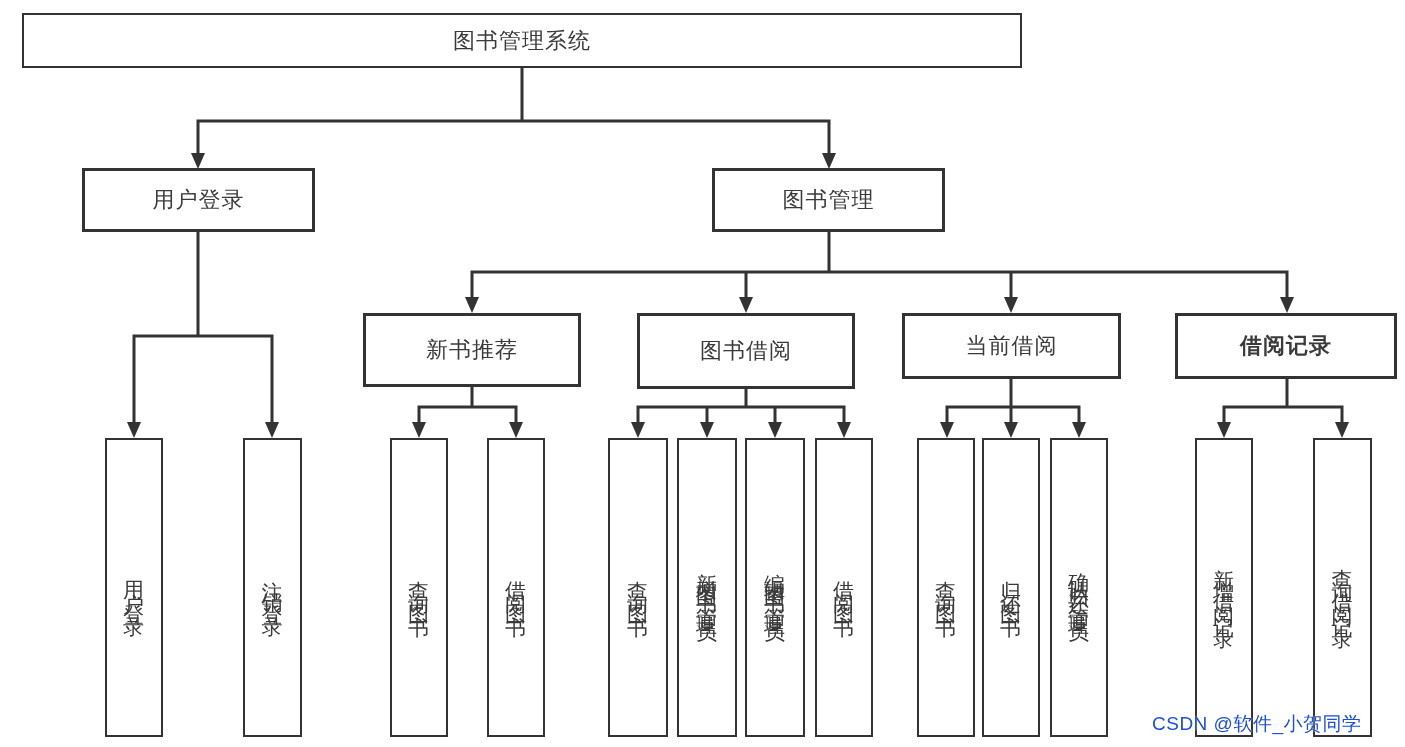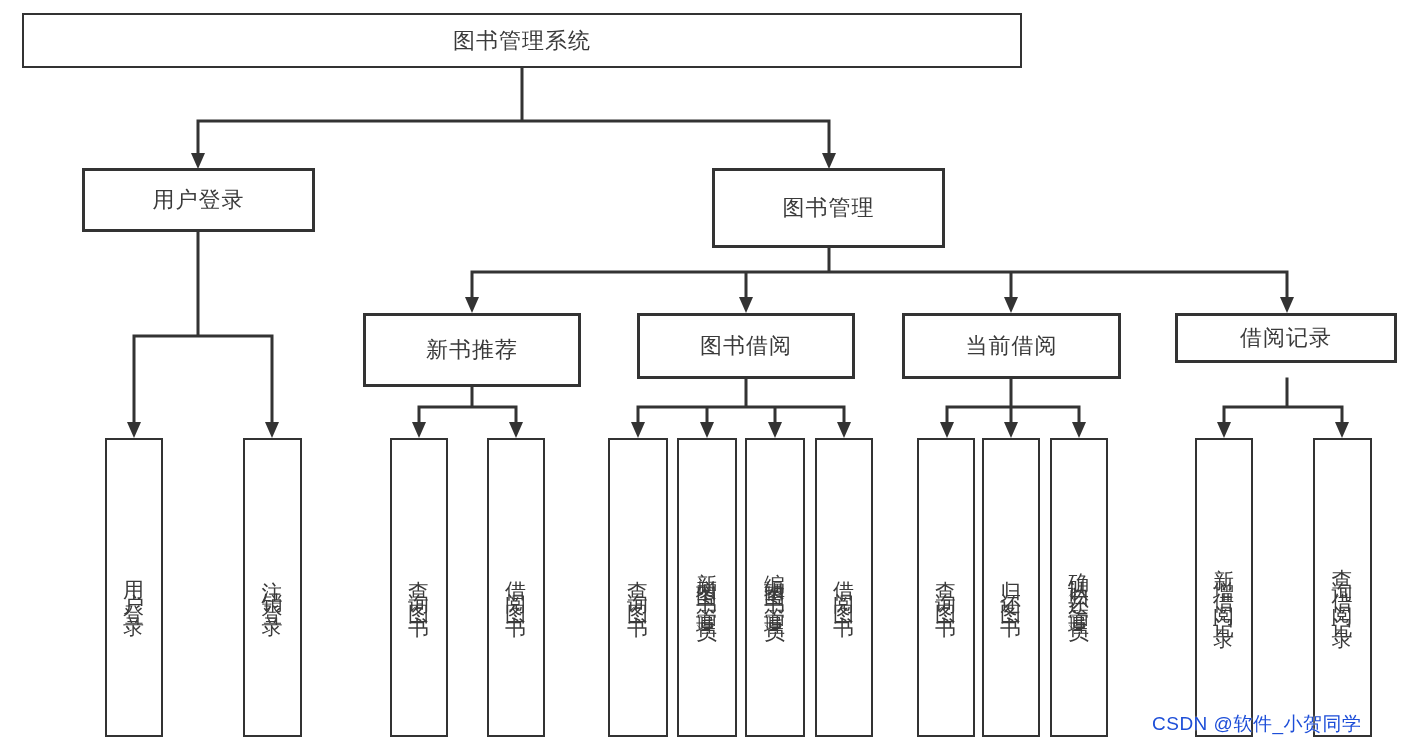--- a/index.html
+++ b/index.html
@@ -106,34 +106,34 @@
     </g>
   </svg>
 
   <div class="node root-node" style="left:22px; top:13px; width:1000px; height:55px;">
     <span>图书管理系统</span>
   </div>
 
   <div class="node h-node" style="left:82px; top:168px; width:233px; height:64px;">
     <span>用户登录</span>
   </div>
-  <div class="node h-node" style="left:712px; top:168px; width:233px; height:80px;">
+  <div class="node h-node" style="left:712px; top:168px; width:233px; height:64px;">
     <span>图书管理</span>
   </div>
 
   <div class="node h-node" style="left:363px; top:313px; width:218px; height:74px;">
     <span>新书推荐</span>
   </div>
-  <div class="node h-node" style="left:637px; top:313px; width:218px; height:66px;">
+  <div class="node h-node" style="left:637px; top:313px; width:218px; height:76px;">
     <span>图书借阅</span>
   </div>
   <div class="node h-node" style="left:902px; top:313px; width:219px; height:66px;">
     <span>当前借阅</span>
   </div>
-  <div class="node h-node" style="left:1175px; top:313px; width:222px; height:50px;">
+  <div class="node h-node" style="left:1175px; top:313px; width:222px; height:66px;font-weight:bold;">
     <span>借阅记录</span>
   </div>
 
   <div class="node v-node" style="left:105px; top:438px; width:58px; height:299px;">
     <span>用户登录</span>
   </div>
   <div class="node v-node" style="left:243px; top:438px; width:59px; height:299px;">
     <span>注销登录</span>
   </div>
 

